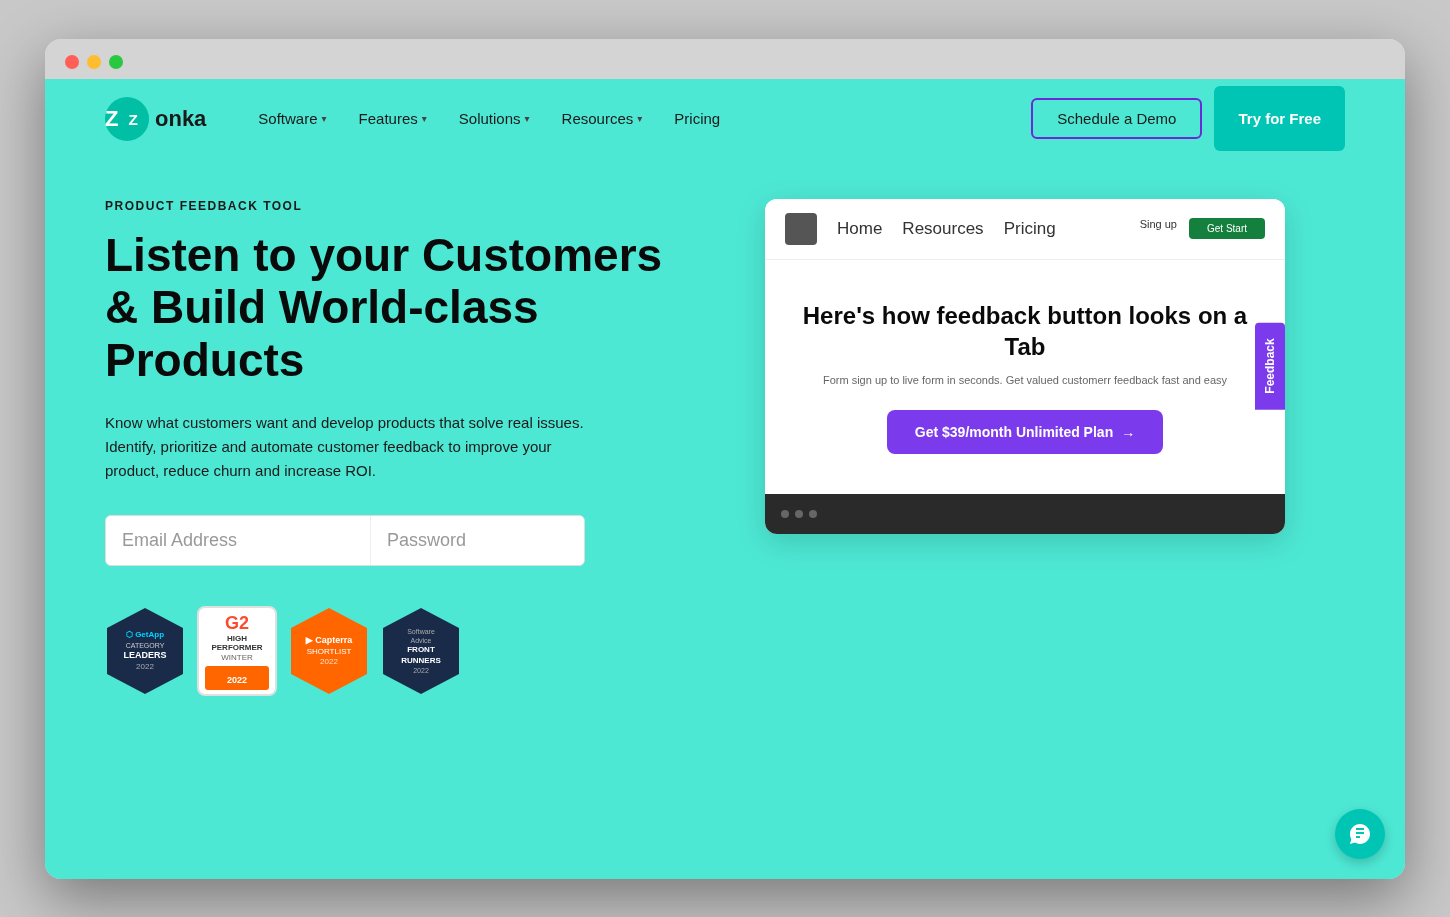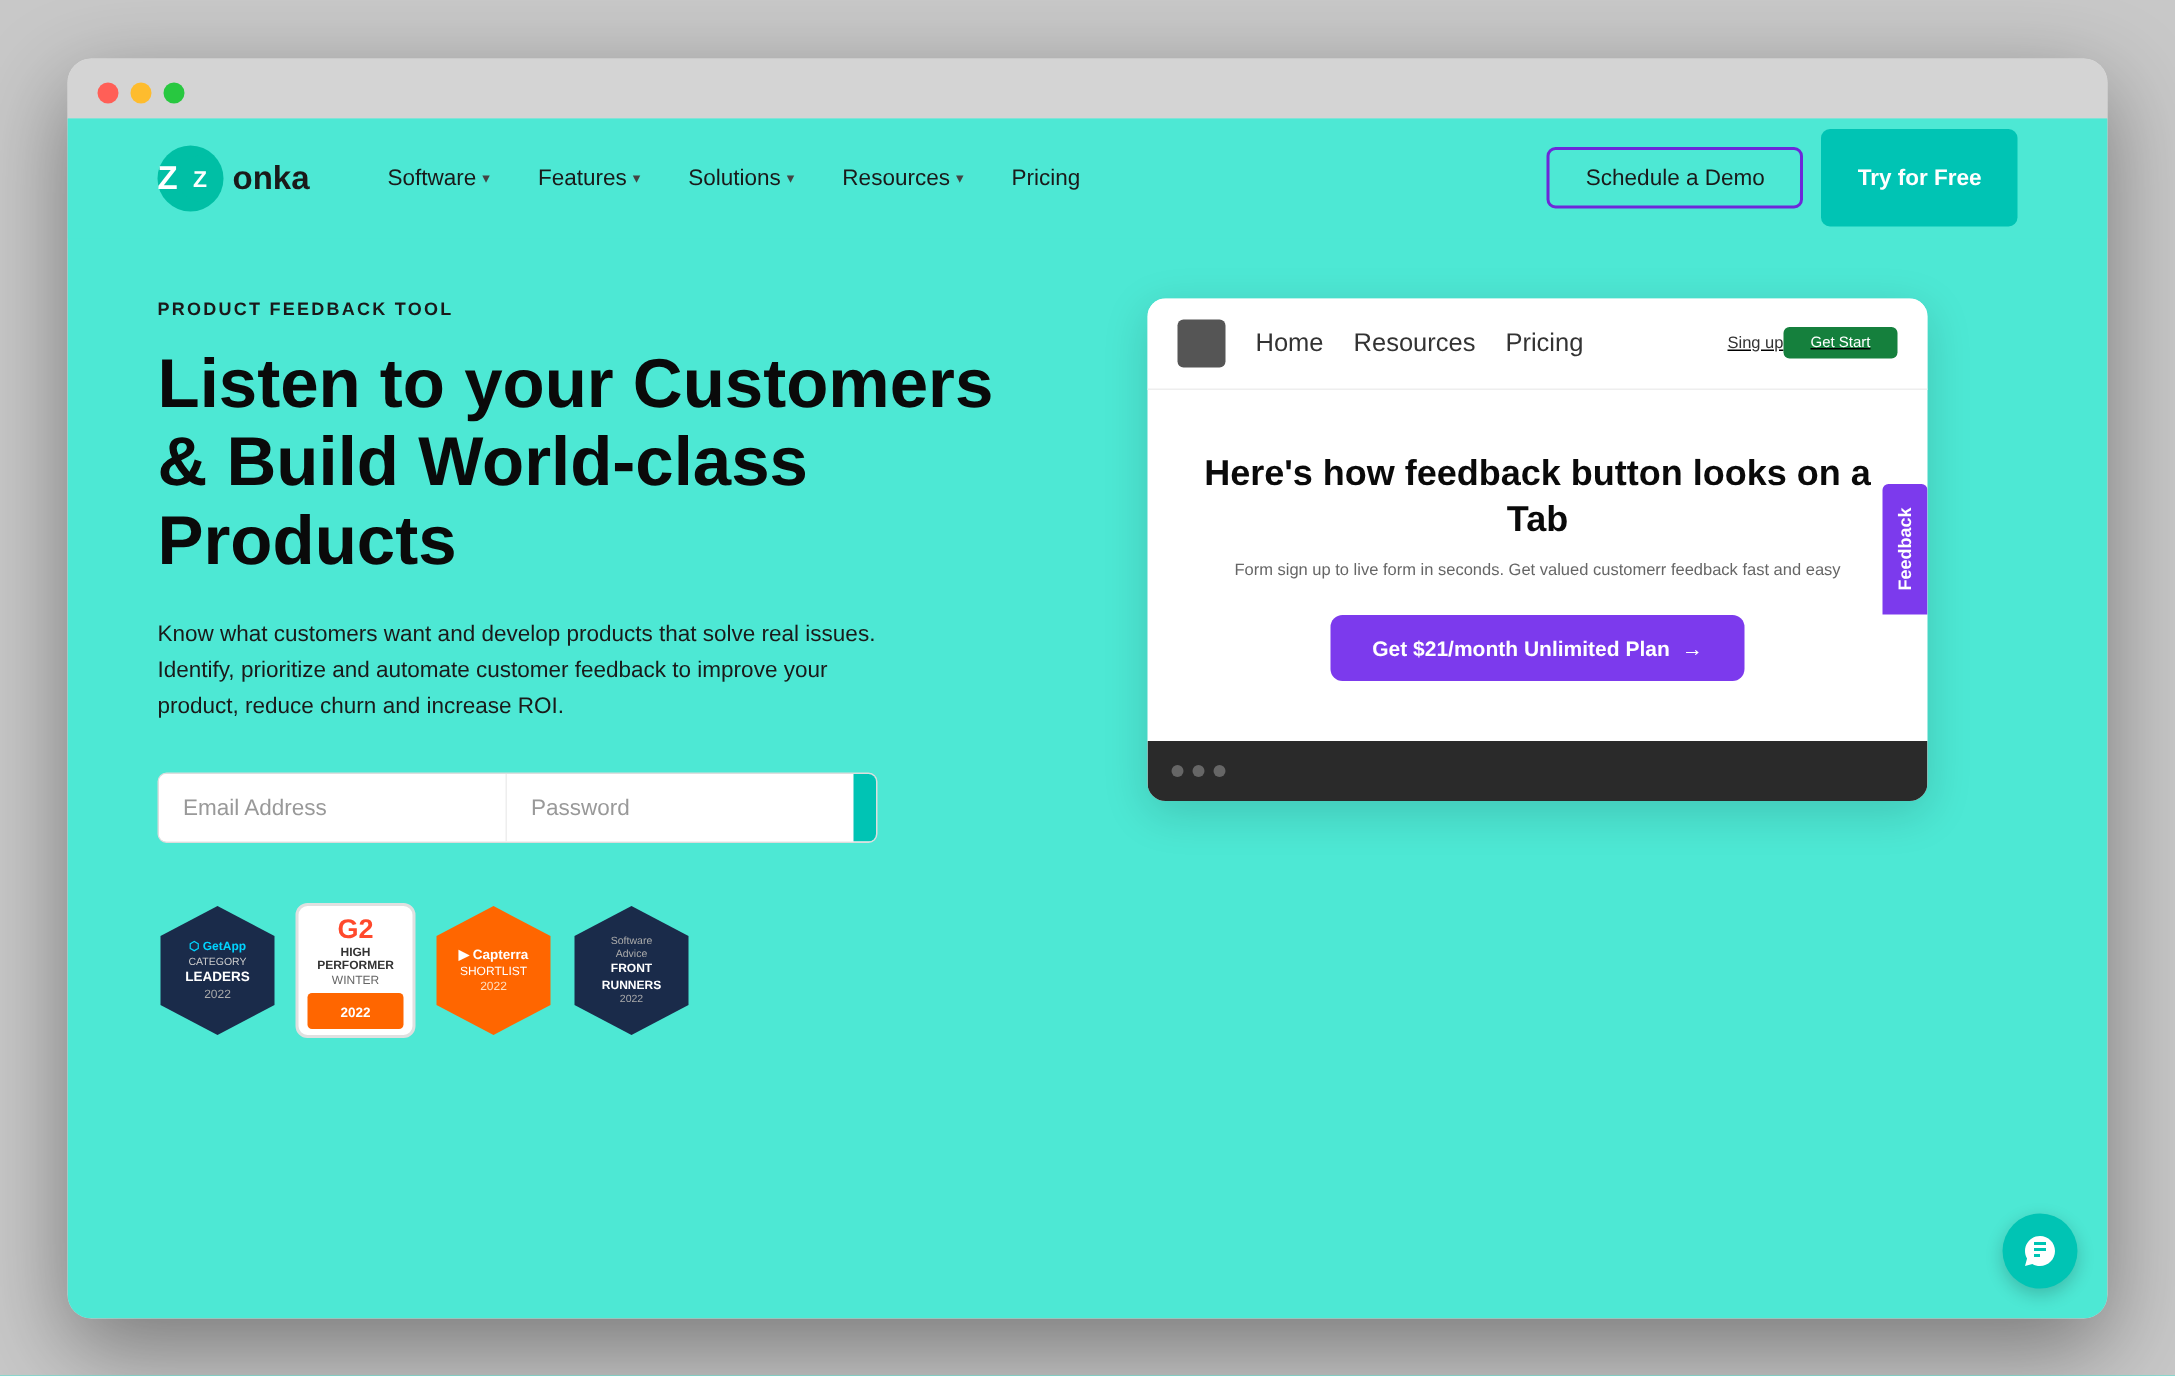--- a/index.html
+++ b/index.html
@@ -195,21 +195,21 @@
       overflow: hidden;
       border: 1px solid #ddd;
       width: 480px;
     }
 
     .signup-input {
       flex: 1;
       padding: 14px 16px;
       border: none;
       outline: none;
-      font-size: 15px;
+      font-size: 18px;
       color: #666;
       background: white;
       border-right: 1px solid #eee;
     }
 
     .signup-input::placeholder { color: #999; }
 
     .signup-input:last-of-type {
       border-right: none;
     }
@@ -258,22 +258,22 @@
     .preview-nav-links {
       display: flex;
       gap: 20px;
       font-size: 17px;
       color: #333;
     }
 
     .preview-nav-right {
       margin-left: auto;
       display: flex;
-      align-items: center;
-      text-decoration: underline;
+      align-items: flex-start;
+      gap: 12px;
     }
 
     .preview-signup-text {
       font-size: 11px;
       color: #333;
     }
 
     .preview-get-started-btn {
       background: #15803d;
       color: white;
@@ -583,21 +583,21 @@
             <div class="preview-nav-right">
               <span class="preview-signup-text">Sing up</span>
               <button class="preview-get-started-btn">Get Start</button>
             </div>
           </div>
 
           <div class="preview-body">
             <h2 class="preview-title">Here's how feedback button looks on a Tab</h2>
             <p class="preview-subtitle">Form sign up to live form in seconds. Get valued customerr feedback fast and easy</p>
             <button class="preview-cta-btn">
-              <span>Get $21/month Unlimited Plan</span>
+              <span>Get $39/month Unlimited Plan</span>
               <span>→</span>
             </button>
           </div>
 
           <div class="preview-feedback-tab">
             <span>Feedback</span>
           </div>
 
           <div class="preview-dots-bar">
             <div class="dot"></div>

